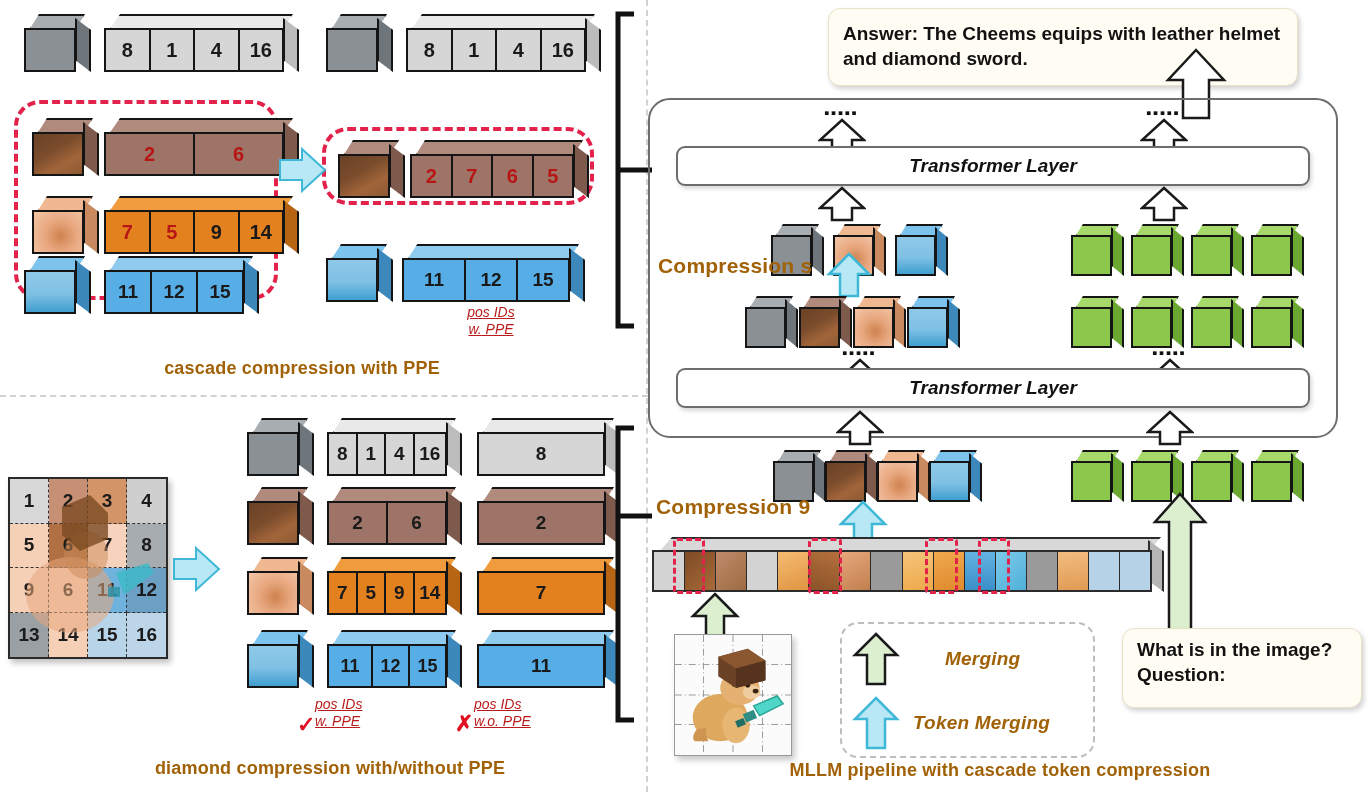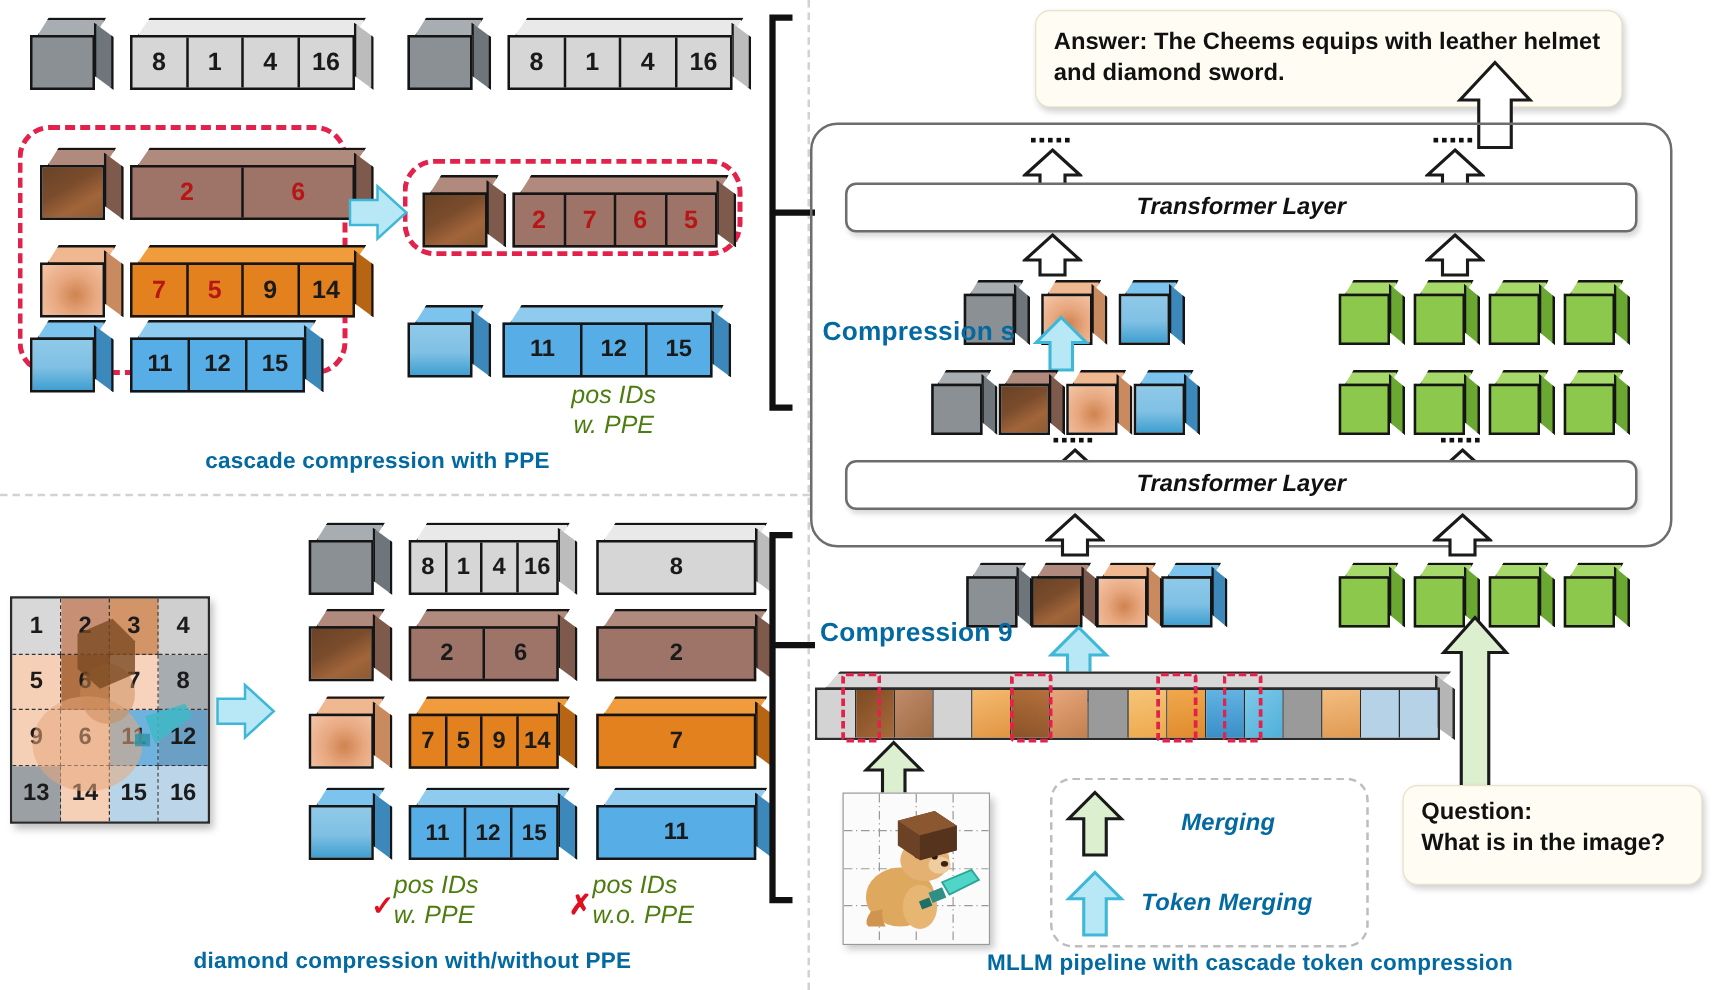--- a/index.html
+++ b/index.html
@@ -20,25 +20,25 @@
           font-weight:700;color:#1a1a1a;}
   .blk>.t{position:absolute;box-sizing:border-box;border:2px solid #151515;}
   .blk>.r{position:absolute;box-sizing:border-box;border:2px solid #151515;}
 
   
   .reddash{position:absolute;border:4px dashed #e2224a;border-radius:26px;
            box-sizing:border-box;}
   .reddash.sq{border-radius:4px;border-width:3px;}
 
   
-  .capt{position:absolute;font-weight:700;font-size:17px;color:#0369a1;
+  .capt{position:absolute;font-weight:700;font-size:17px;color:#a16207;
         letter-spacing:0.2px;}
   .ital{font-style:italic;font-weight:600;}
-  .posid{position:absolute;font-style:italic;font-size:20px;color:#4d7c0f;
-         text-align:center;line-height:1.22;font-weight:500;}
+  .posid{position:absolute;font-style:italic;font-size:14px;color:#b91c1c;
+         text-align:center;line-height:1.22;font-weight:500;text-decoration:underline;}
   .mark{position:absolute;color:#e01020;font-weight:800;font-size:22px;
         font-family:"Liberation Sans",sans-serif;}
 
   
   .bubble{position:absolute;background:#fffdf3;border:1.5px solid #e8e2c8;
           border-radius:12px;box-shadow:2px 3px 5px rgba(0,0,0,.18);
           padding:9px 14px;font-weight:700;font-size:19px;line-height:1.3;
           color:#111;box-sizing:border-box;}
 
   
@@ -723,17 +723,17 @@
   <polygon points="24,2 45,23 33,23 33,52 15,52 15,23 3,23" fill="#dcf0cf" stroke="#1a1a1a" stroke-width="2.5"></polygon>
 </svg>
 <div class="capt ital" style="left:945px;top:648px;font-size:19px;">Merging</div>
 
 <svg class="arrow" style="left:852px;top:696px;" width="48" height="54" viewBox="0 0 48 54">
   <polygon points="24,2 45,23 33,23 33,52 15,52 15,23 3,23" fill="#b8e8f5" stroke="#3fb8d8" stroke-width="2.5"></polygon>
 </svg>
 <div class="capt ital" style="left:913px;top:712px;font-size:19px;">Token Merging</div>
 
 <div class="bubble" style="left:1122px;top:628px;width:240px;height:80px;">
+  <div>What is in the image?</div>
   <div>Question:</div>
-  <div>What is in the image?</div>
 </div>
 
 <div class="capt" style="left:700px;top:760px;width:600px;text-align:center;font-size:18px;">MLLM pipeline with cascade token compression</div>
 
 </body></html>

